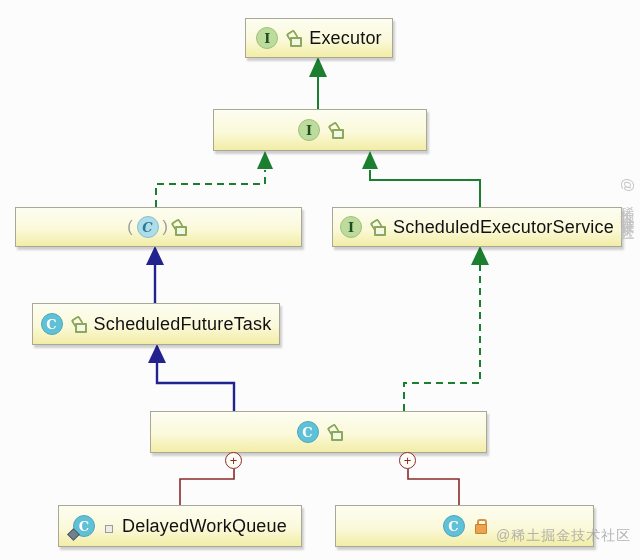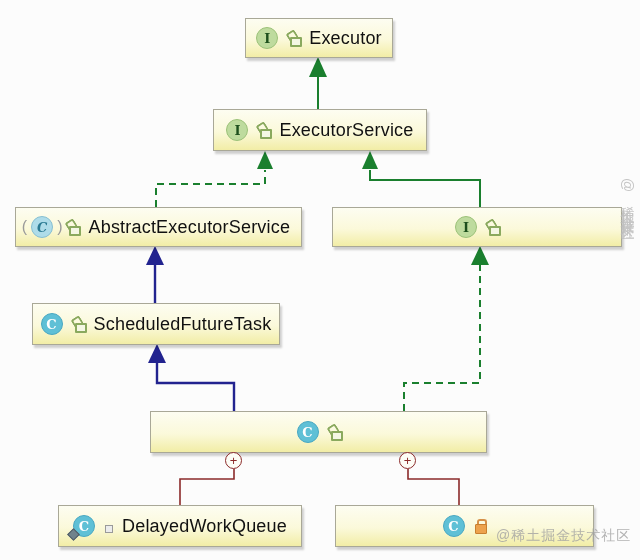--- a/index.html
+++ b/index.html
@@ -136,34 +136,33 @@
 
   <div class="node kind-interface" id="n-executor">
     <span class="type-circle">I</span>
     <span class="vis vis-public"></span>
     <span class="label">Executor</span>
   </div>
 
   <div class="node kind-interface" id="n-executor-service">
     <span class="type-circle">I</span>
     <span class="vis vis-public"></span>
-    <span class="label">ExecutorService</span>
   </div>
 
   <div class="node kind-abstract" id="n-abstract-executor-service">
     <span class="paren">(</span>
     <span class="type-circle">C</span>
     <span class="paren">)</span>
     <span class="vis vis-public"></span>
-    <span class="label">AbstractExecutorService</span>
   </div>
 
   <div class="node kind-interface" id="n-scheduled-executor-service">
     <span class="type-circle">I</span>
     <span class="vis vis-public"></span>
+    <span class="label">ScheduledExecutorService</span>
   </div>
 
   <div class="node kind-class" id="n-thread-pool-executor">
     <span class="type-circle">C</span>
     <span class="vis vis-public"></span>
     <span class="label">ScheduledFutureTask</span>
   </div>
 
   <div class="node kind-class" id="n-scheduled-thread-pool-executor">
     <span class="type-circle">C</span>

